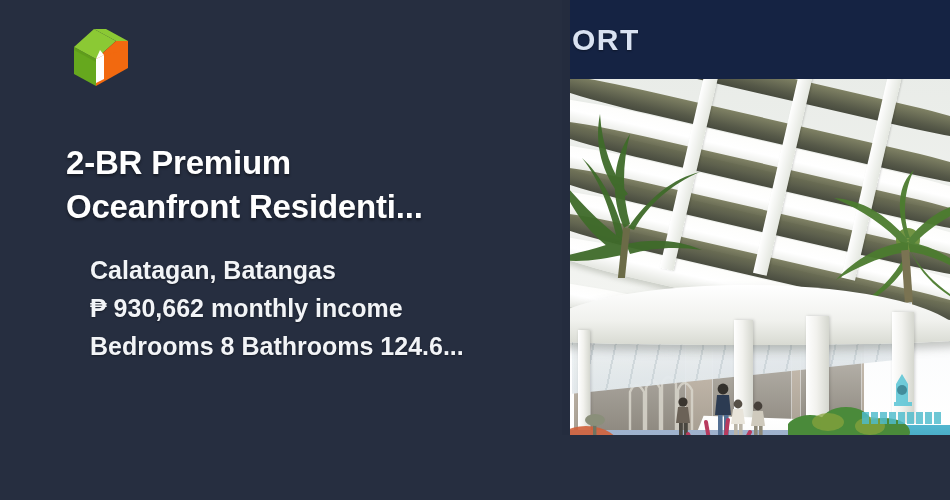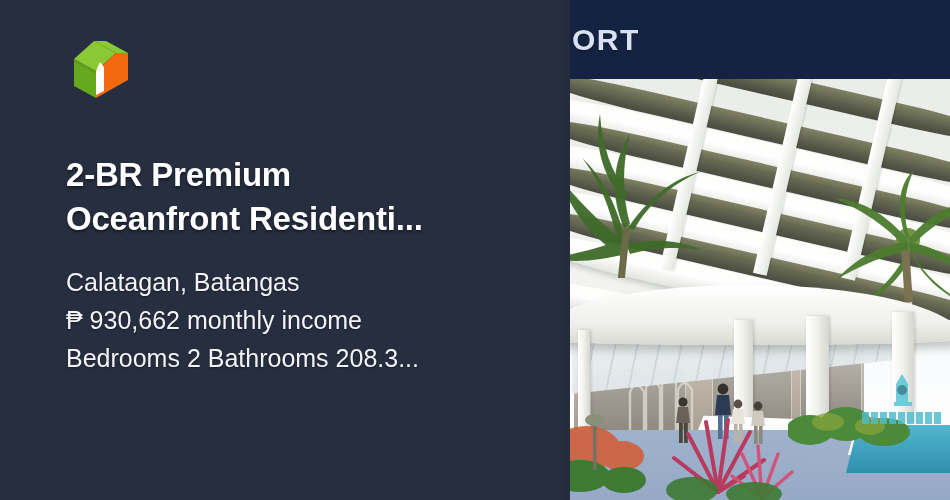--- a/index.html
+++ b/index.html
@@ -21,21 +21,21 @@
   }
 
   
   .left-panel {
     position: relative;
     width: 562px;
     height: 500px;
     flex: 0 0 562px;
     background: #262e40;
     box-sizing: border-box;
-    padding: 37px 24px 26px 66px;
+    padding: 25px 24px 26px 66px;
     display: flex;
     flex-direction: column;
     overflow: hidden;
   }
 
   
   .logo-wrap {
     width: 74px;
     height: 64px;
     position: relative;
@@ -62,30 +62,31 @@
     display: flex;
     flex-direction: column;
     margin: 0;
     padding: 0;
     list-style: none;
   }
   .detail-line {
     color: #f2f4f7;
     font-size: 25px;
     line-height: 1.52;
-    font-weight: normal;
+    font-weight: bold;
     text-shadow: 0 1px 2px rgba(0,0,0,0.4);
     white-space: nowrap;
+    margin-left: 24px;
   }
 
   
   .photo {
     position: relative;
     width: 388px;
-    height: 500px;
+    height: 435px;
     flex: 0 0 388px;
     overflow: hidden;
     background: #15803d;
   }
   .photo-inner {
     position: absolute;
     inset: 0;
     overflow: hidden;
   }
 
@@ -293,21 +294,21 @@
         <polygon points="8,22 30,34 30,37 8,25" fill="#5a9419" opacity=".55"></polygon>
       </svg>
     </div>
 
     <h1 class="listing-title">2-BR Premium
 Oceanfront Residenti...</h1>
 
     <ul class="details">
       <li class="detail-line">Calatagan, Batangas</li>
       <li class="detail-line">₱ 930,662 monthly income</li>
-      <li class="detail-line">Bedrooms 2 Bathrooms 208.3...</li>
+      <li class="detail-line">Bedrooms 8 Bathrooms 124.6...</li>
     </ul>
   </div>
 
   <div class="photo">
     <div class="photo-inner">
 
       <div class="sky"></div>
 
       <div class="facade">
 

